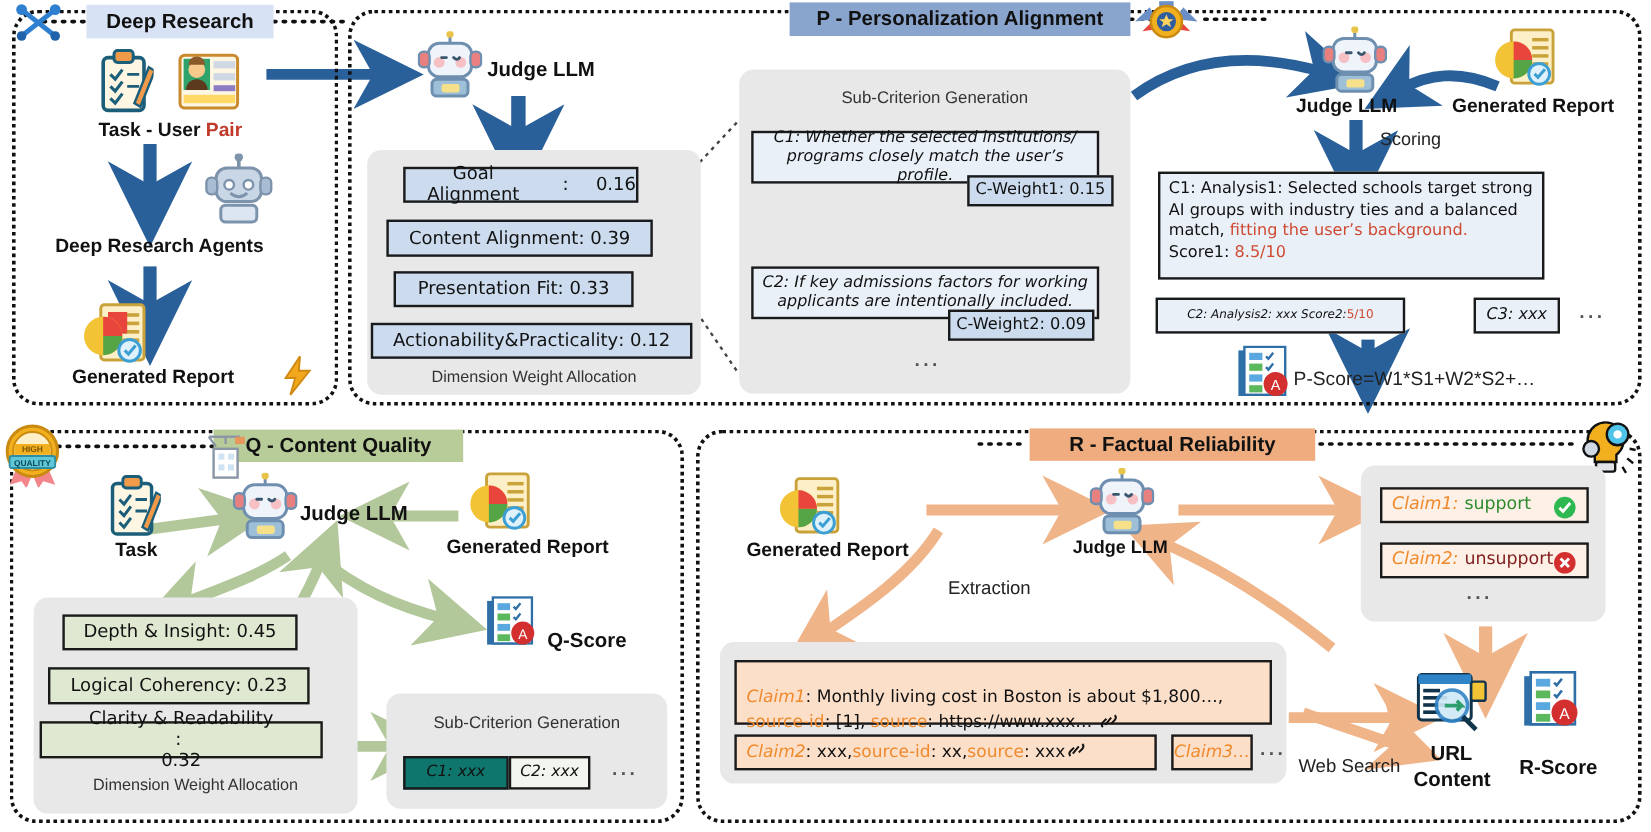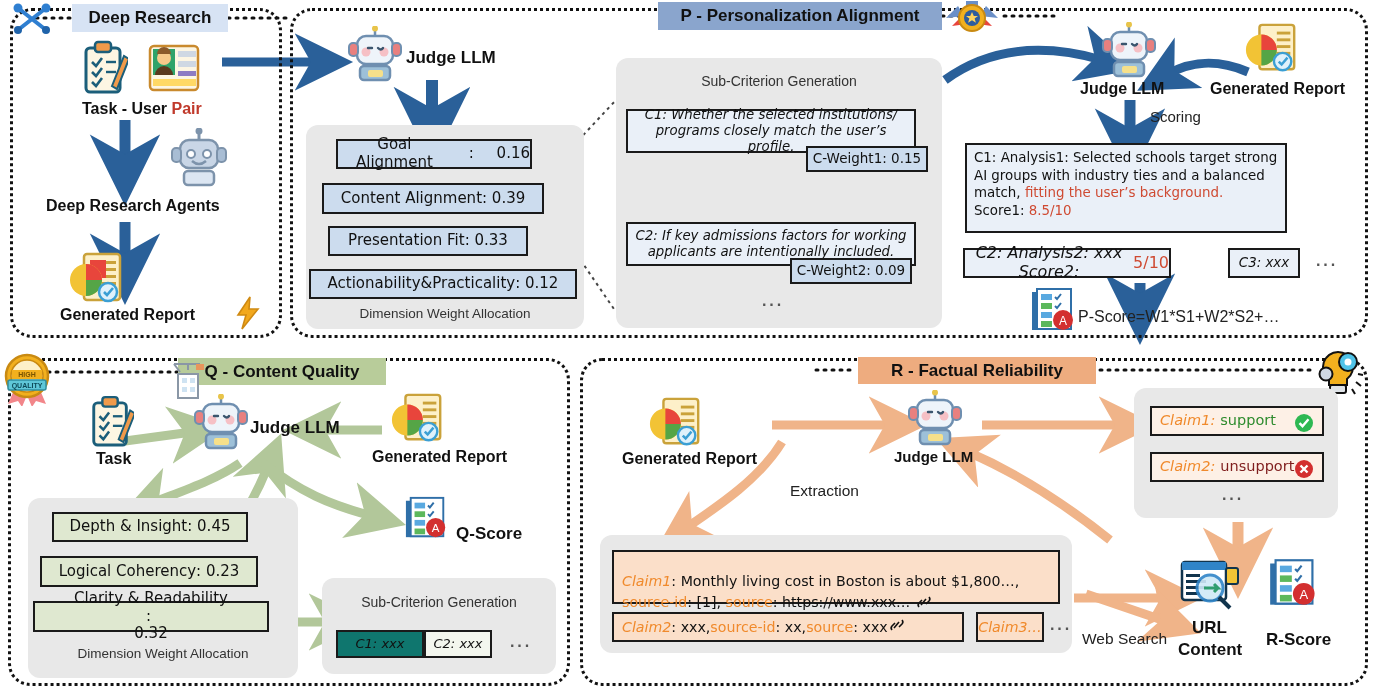--- a/index.html
+++ b/index.html
@@ -288,21 +288,21 @@
     </svg>
   </div>
   <div class="lbl" style="left:1210px;top:80px;font-size:16px;">Generated Report</div>
   <div class="plain" style="left:1150px;top:108px;font-size:15px;">Scoring</div>
 
   <div class="hbox" style="left:965px;top:143px;width:322px;height:90px;background:#eaf0f8;font-size:13.4px;
               justify-content:flex-start;text-align:left;padding:4px 7px;line-height:1.32;display:block;">
     <span>C1: Analysis1: Selected schools target strong AI groups with industry ties and a balanced match, </span><span style="color:#cf4a32;">fitting the user’s background.</span><br>
     <span>Score1: </span><span style="color:#cf4a32;">8.5/10</span>
   </div>
-  <div class="hbox" style="left:963px;top:248px;width:208px;height:30px;background:#eaf0f8;font-size:16px;">
+  <div class="hbox" style="left:963px;top:248px;width:208px;height:30px;background:#eaf0f8;font-size:10px;">
     <span style="font-style:italic;">C2: Analysis2: xxx   Score2: </span>
       <span style="color:#cf4a32;">5/10</span>
   </div>
   <div class="hbox" style="left:1228px;top:248px;width:72px;height:30px;background:#eaf0f8;font-size:13.4px;">
     <span style="font-style:italic;">C3: xxx</span>
   </div>
   <div class="dots" style="left:1316px;top:256px;font-size:16px;">···</div>
 
   <div class="ic" style="left:1030px;top:288px;">
     <svg width="48" height="44" viewBox="0 0 48 44">

